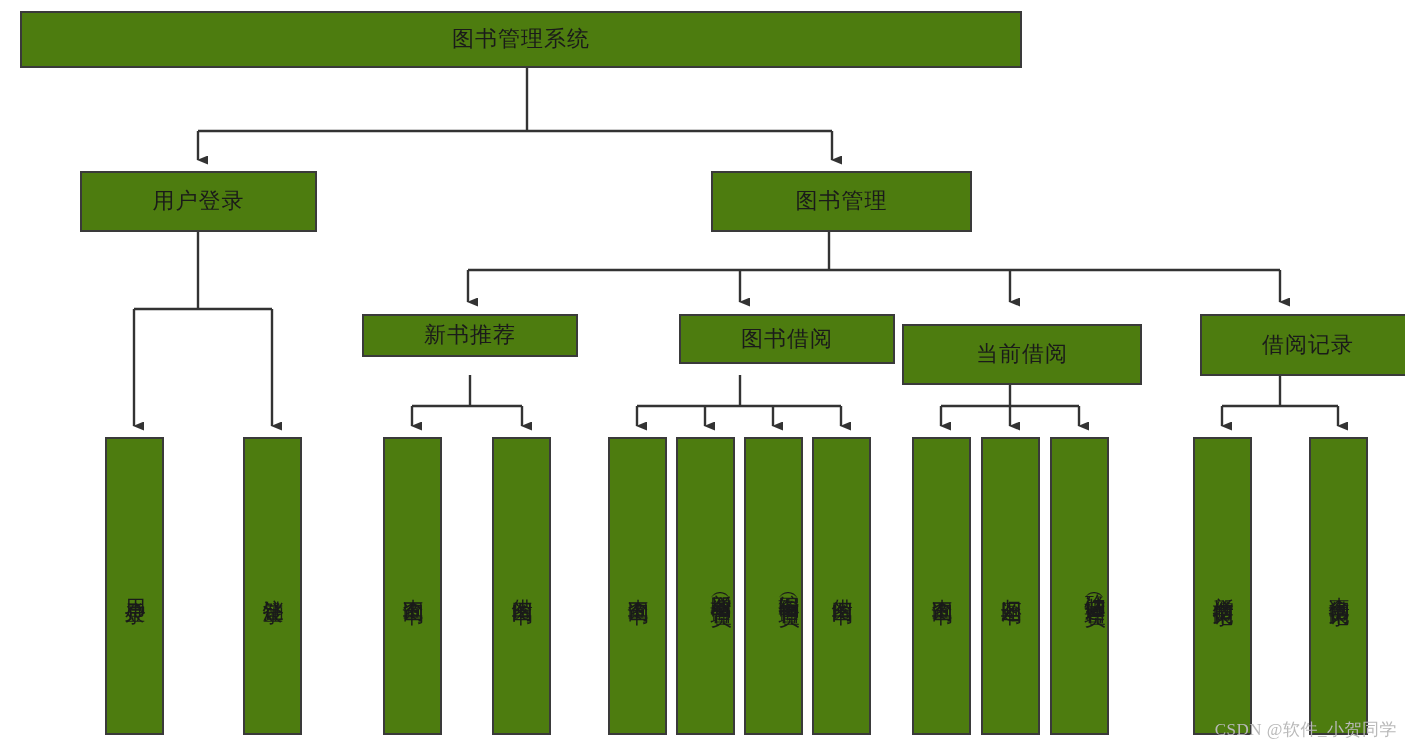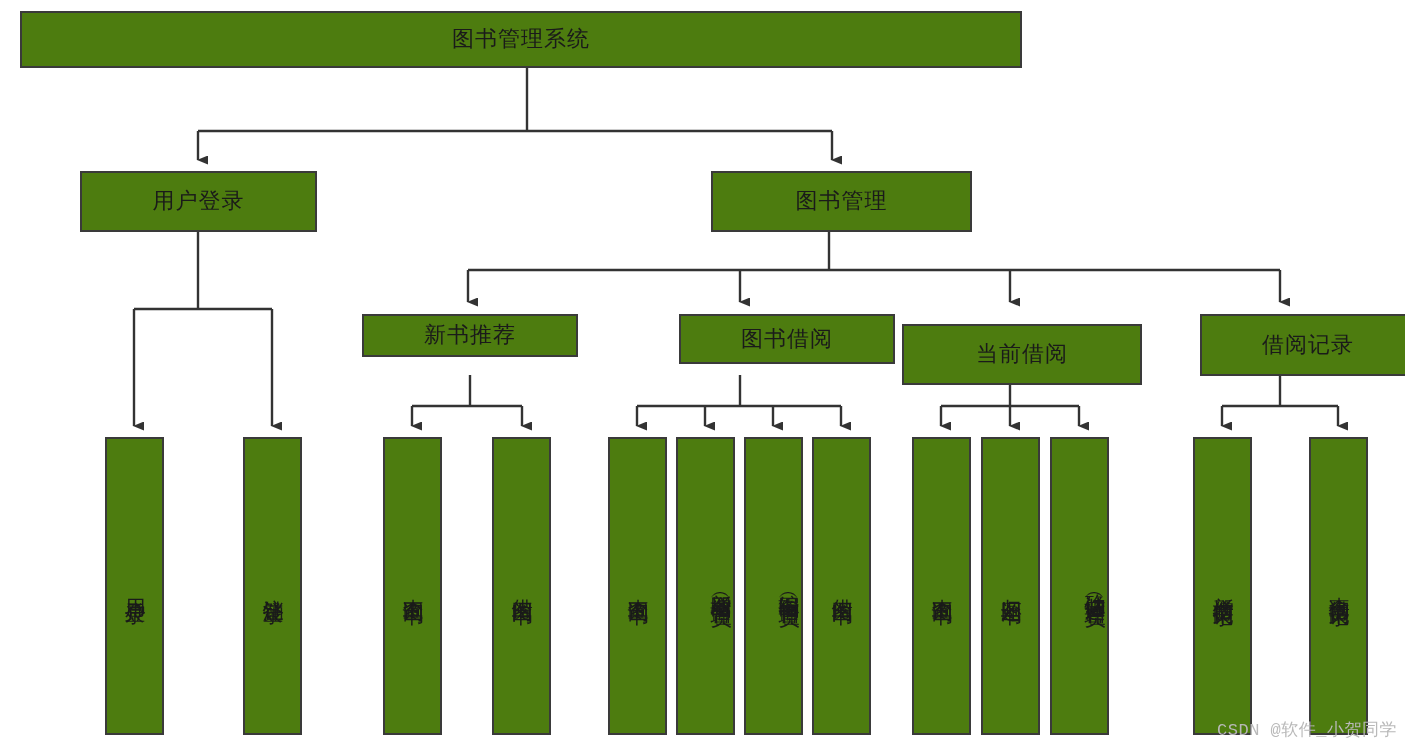--- a/index.html
+++ b/index.html
@@ -62,21 +62,21 @@
     white-space: pre-wrap;
   }
   #watermark {
     position: absolute;
     right: 8px;
     bottom: 6px;
     font-size: 17px;
     color: #b9b9b9;
     letter-spacing: 0.5px;
     white-space: nowrap;
-    font-family: Liberation Mono, monospace;
+    font-family: Liberation Serif, serif;
   }
 </style>
 </head>
 <body>
 
 <div id="canvas">
 
   <svg id="wires" viewBox="0 0 1405 747" xmlns="http://www.w3.org/2000/svg">
     <defs>
       <marker id="arrow" markerWidth="9" markerHeight="11" refX="4.5" refY="10" orient="auto" markerUnits="userSpaceOnUse">

